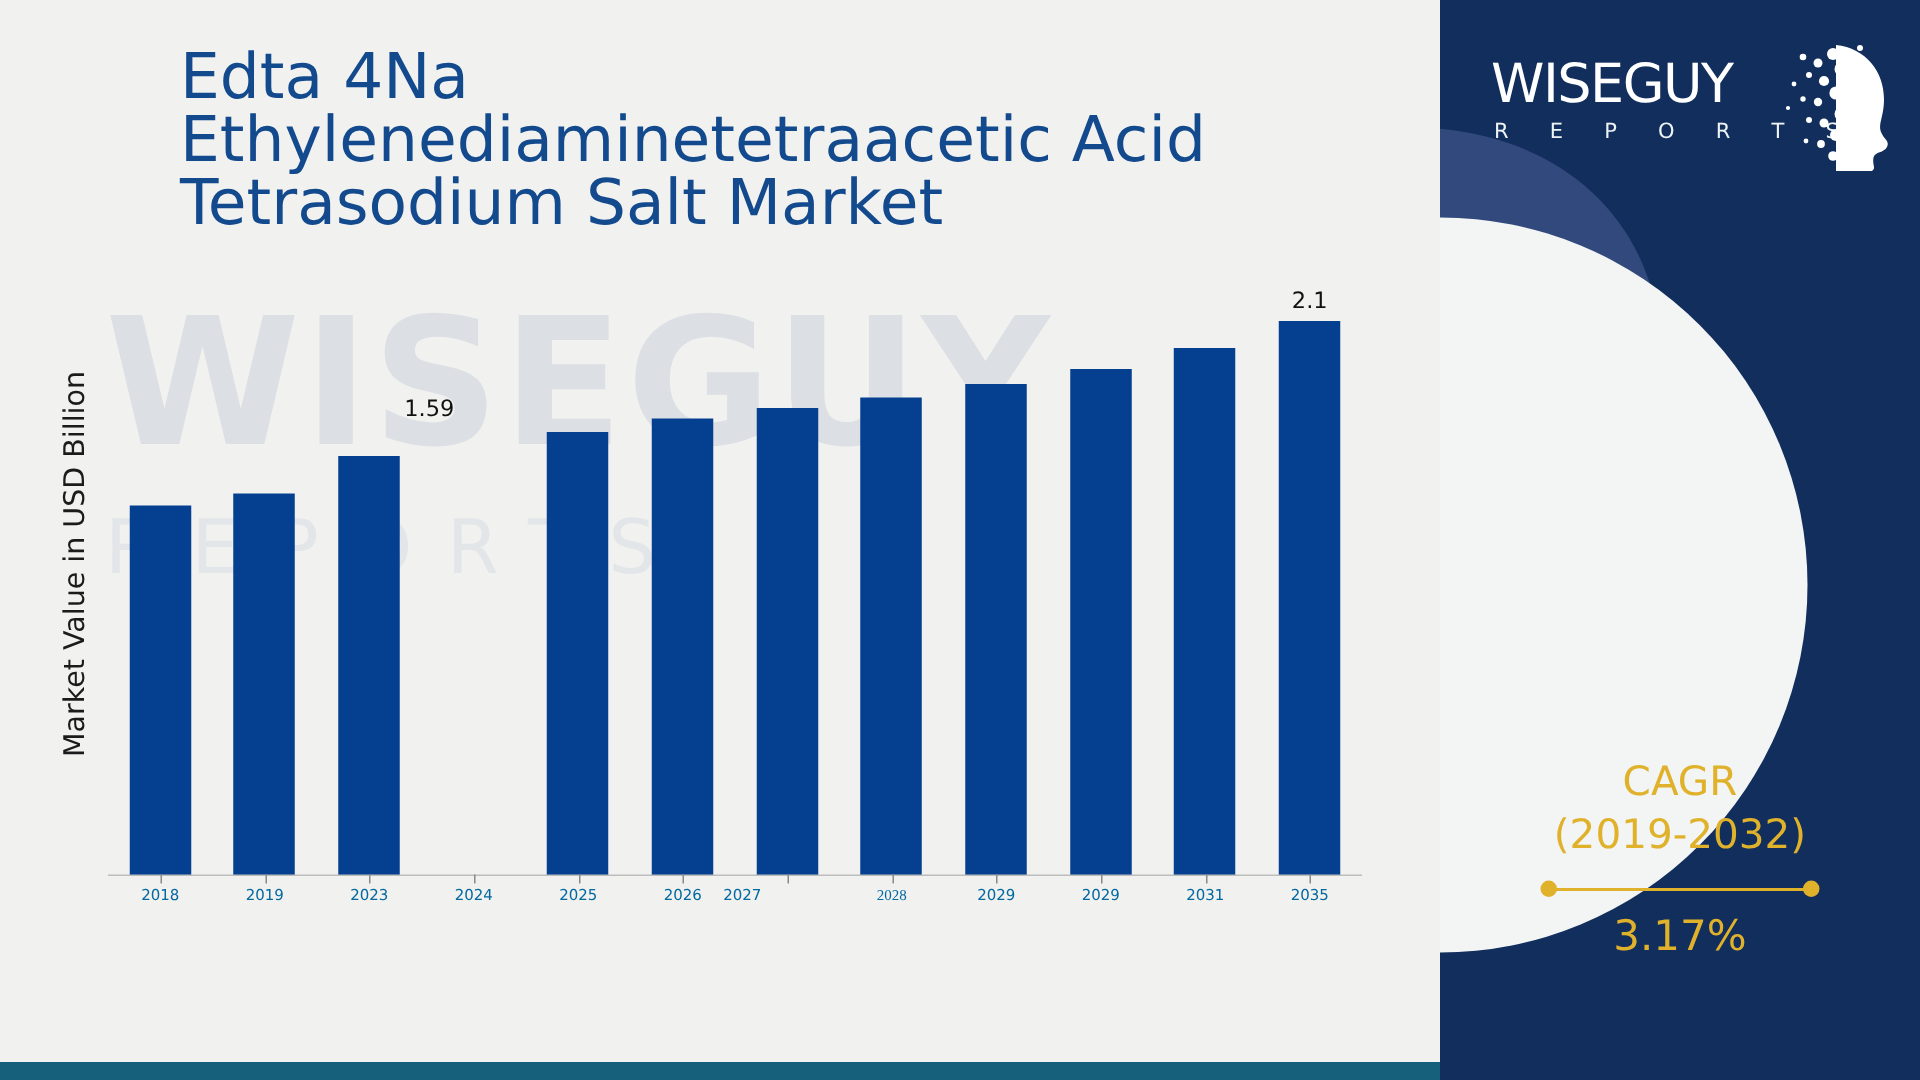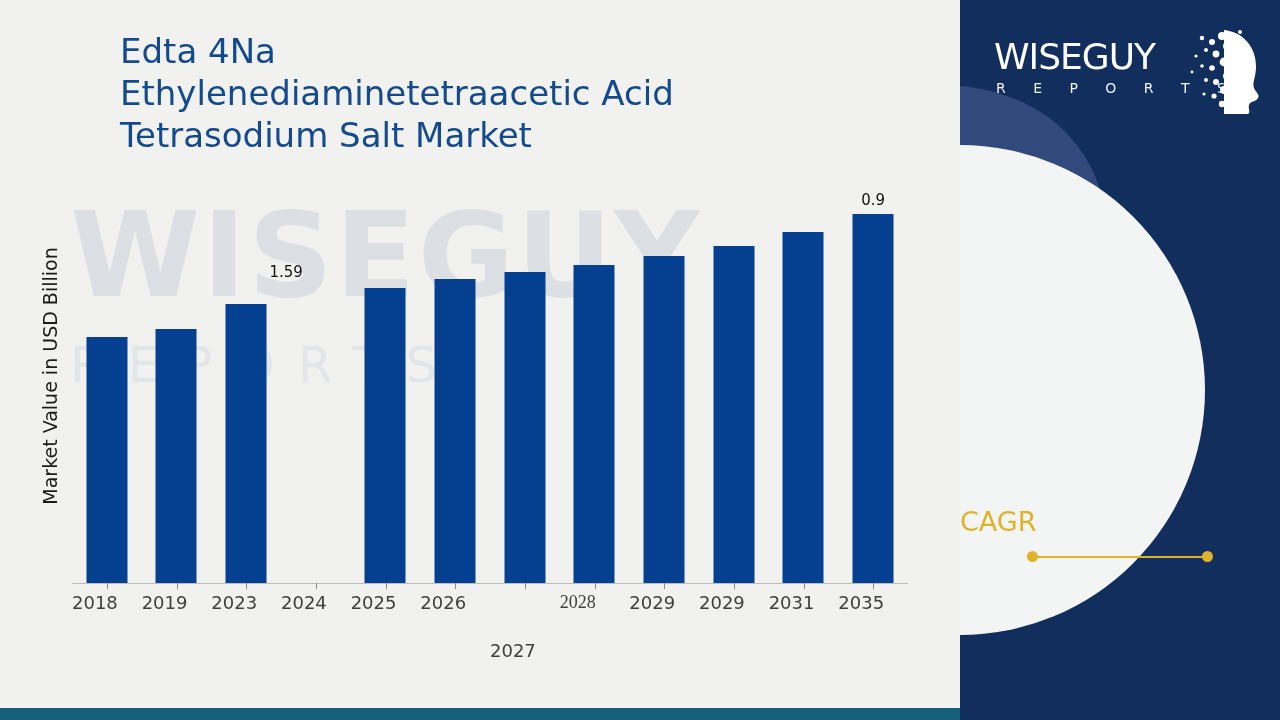--- a/index.html
+++ b/index.html
@@ -51,21 +51,21 @@
     margin-top: 22px;
     white-space: nowrap;
   }
 
   #title {
     position: absolute;
     left: 120px; top: 30px;
     width: 740px;
     z-index: 5;
     color: #134a8e;
-    font-size: 34px;
+    font-size: 42px;
     line-height: 42px;
     font-weight: 400;
     white-space: pre-line;
   }
 
   
   #ylabel {
     position: absolute;
     left: -150px; top: 365px;
     width: 400px;
@@ -118,22 +118,23 @@
     position: absolute;
     top: 583px;
     width: 1px; height: 6px;
     background: #8a8a8a;
     z-index: 4;
   }
   .xtick-label {
     position: absolute;
     top: 592px;
     width: 69.6px;
-    font-size: 18px;
-    color: #404040;
+    text-align: center;
+    font-size: 10px;
+    color: #0369a1;
     z-index: 5;
   }
 
   
   #bottom-strip {
     position: absolute;
     left: 0; top: 708px;
     width: 960px; height: 12px;
     background: #17607c;
     z-index: 6;
@@ -191,21 +192,21 @@
     white-space: nowrap;
   }
   #logo-head { position: absolute; left: 190px; top: 4px; }
 
   
   #cagr-block {
     position: absolute;
     left: 0; top: 505px;
     width: 320px;
     z-index: 6;
-    text-align: left;
+    text-align: center;
     color: #e0b22b;
   }
   #cagr-title { font-size: 27px; line-height: 34px; }
   #cagr-period { font-size: 27px; line-height: 36px; }
   #cagr-rule {
     position: relative;
     width: 186px; height: 12px;
     margin: 12px auto 8px auto;
   }
   #cagr-rule .rule-line {
@@ -270,40 +271,40 @@
           <div class="bar" style="height: 327.677px; background: rgb(4, 64, 143);"></div>
         </div>
         <div class="bar-slot" style="left: 627px; width: 69.6667px;">
           <div class="bar" style="height: 338.247px; background: rgb(4, 64, 143);"></div>
         </div>
         <div class="bar-slot" style="left: 696.667px; width: 69.6667px;">
           <div class="bar" style="height: 352.34px; background: rgb(4, 64, 143);"></div>
         </div>
         <div class="bar-slot" style="left: 766.333px; width: 69.6667px;">
           <div class="bar" style="height: 369.957px; background: rgb(4, 64, 143);"></div>
-          <div class="bar-label" style="bottom: 374.957px;">0.9</div>
+          <div class="bar-label" style="bottom: 374.957px;">2.1</div>
         </div>
       </div>
     <div id="baseline"></div>
 
     <div id="bottom-strip"></div>
   <div class="tick" style="left: 106.833px;"></div>
       <div class="xtick-label" style="left: 72px; width: 69.6667px;">2018</div>
       <div class="tick" style="left: 176.5px;"></div>
       <div class="xtick-label" style="left: 141.667px; width: 69.6667px;">2019</div>
       <div class="tick" style="left: 246.167px;"></div>
       <div class="xtick-label" style="left: 211.333px; width: 69.6667px;">2023</div>
       <div class="tick" style="left: 315.833px;"></div>
       <div class="xtick-label" style="left: 281px; width: 69.6667px;">2024</div>
       <div class="tick" style="left: 385.5px;"></div>
       <div class="xtick-label" style="left: 350.667px; width: 69.6667px;">2025</div>
       <div class="tick" style="left: 455.167px;"></div>
       <div class="xtick-label" style="left: 420.333px; width: 69.6667px;">2026</div>
       <div class="tick" style="left: 524.833px;"></div>
-      <div class="xtick-label" style="left: 490px; width: 69.6667px; margin-top: 48px;">2027</div>
+      <div class="xtick-label" style="left: 460px; width: 69.6667px;">2027</div>
       <div class="tick" style="left: 594.5px;"></div>
       <div class="xtick-label" style="left: 559.667px; width: 69.6667px; font-family: Liberation Serif, serif;">2028</div>
       <div class="tick" style="left: 664.167px;"></div>
       <div class="xtick-label" style="left: 629.333px; width: 69.6667px;">2029</div>
       <div class="tick" style="left: 733.833px;"></div>
       <div class="xtick-label" style="left: 699px; width: 69.6667px;">2029</div>
       <div class="tick" style="left: 803.5px;"></div>
       <div class="xtick-label" style="left: 768.667px; width: 69.6667px;">2031</div>
       <div class="tick" style="left: 873.167px;"></div>
       <div class="xtick-label" style="left: 838.333px; width: 69.6667px;">2035</div>
@@ -378,20 +379,22 @@
           <circle cx="60" cy="78" r="3.2"></circle>
             <circle cx="72" cy="12" r="3"></circle>
           <circle cx="78" cy="6" r="2"></circle>
             <circle cx="30" cy="46" r="1.4"></circle>
         </g>
       </svg>
     </div>
 
     <div id="cagr-block">
       <div id="cagr-title">CAGR</div>
+      <div id="cagr-period">(2019-2032)</div>
       <div id="cagr-rule">
         <div class="dot left"></div>
         <div class="rule-line"></div>
         <div class="dot right"></div>
       </div>
+      <div id="cagr-value">3.17%</div>
     </div>
   </div>
 </div>
 
 </body></html>

